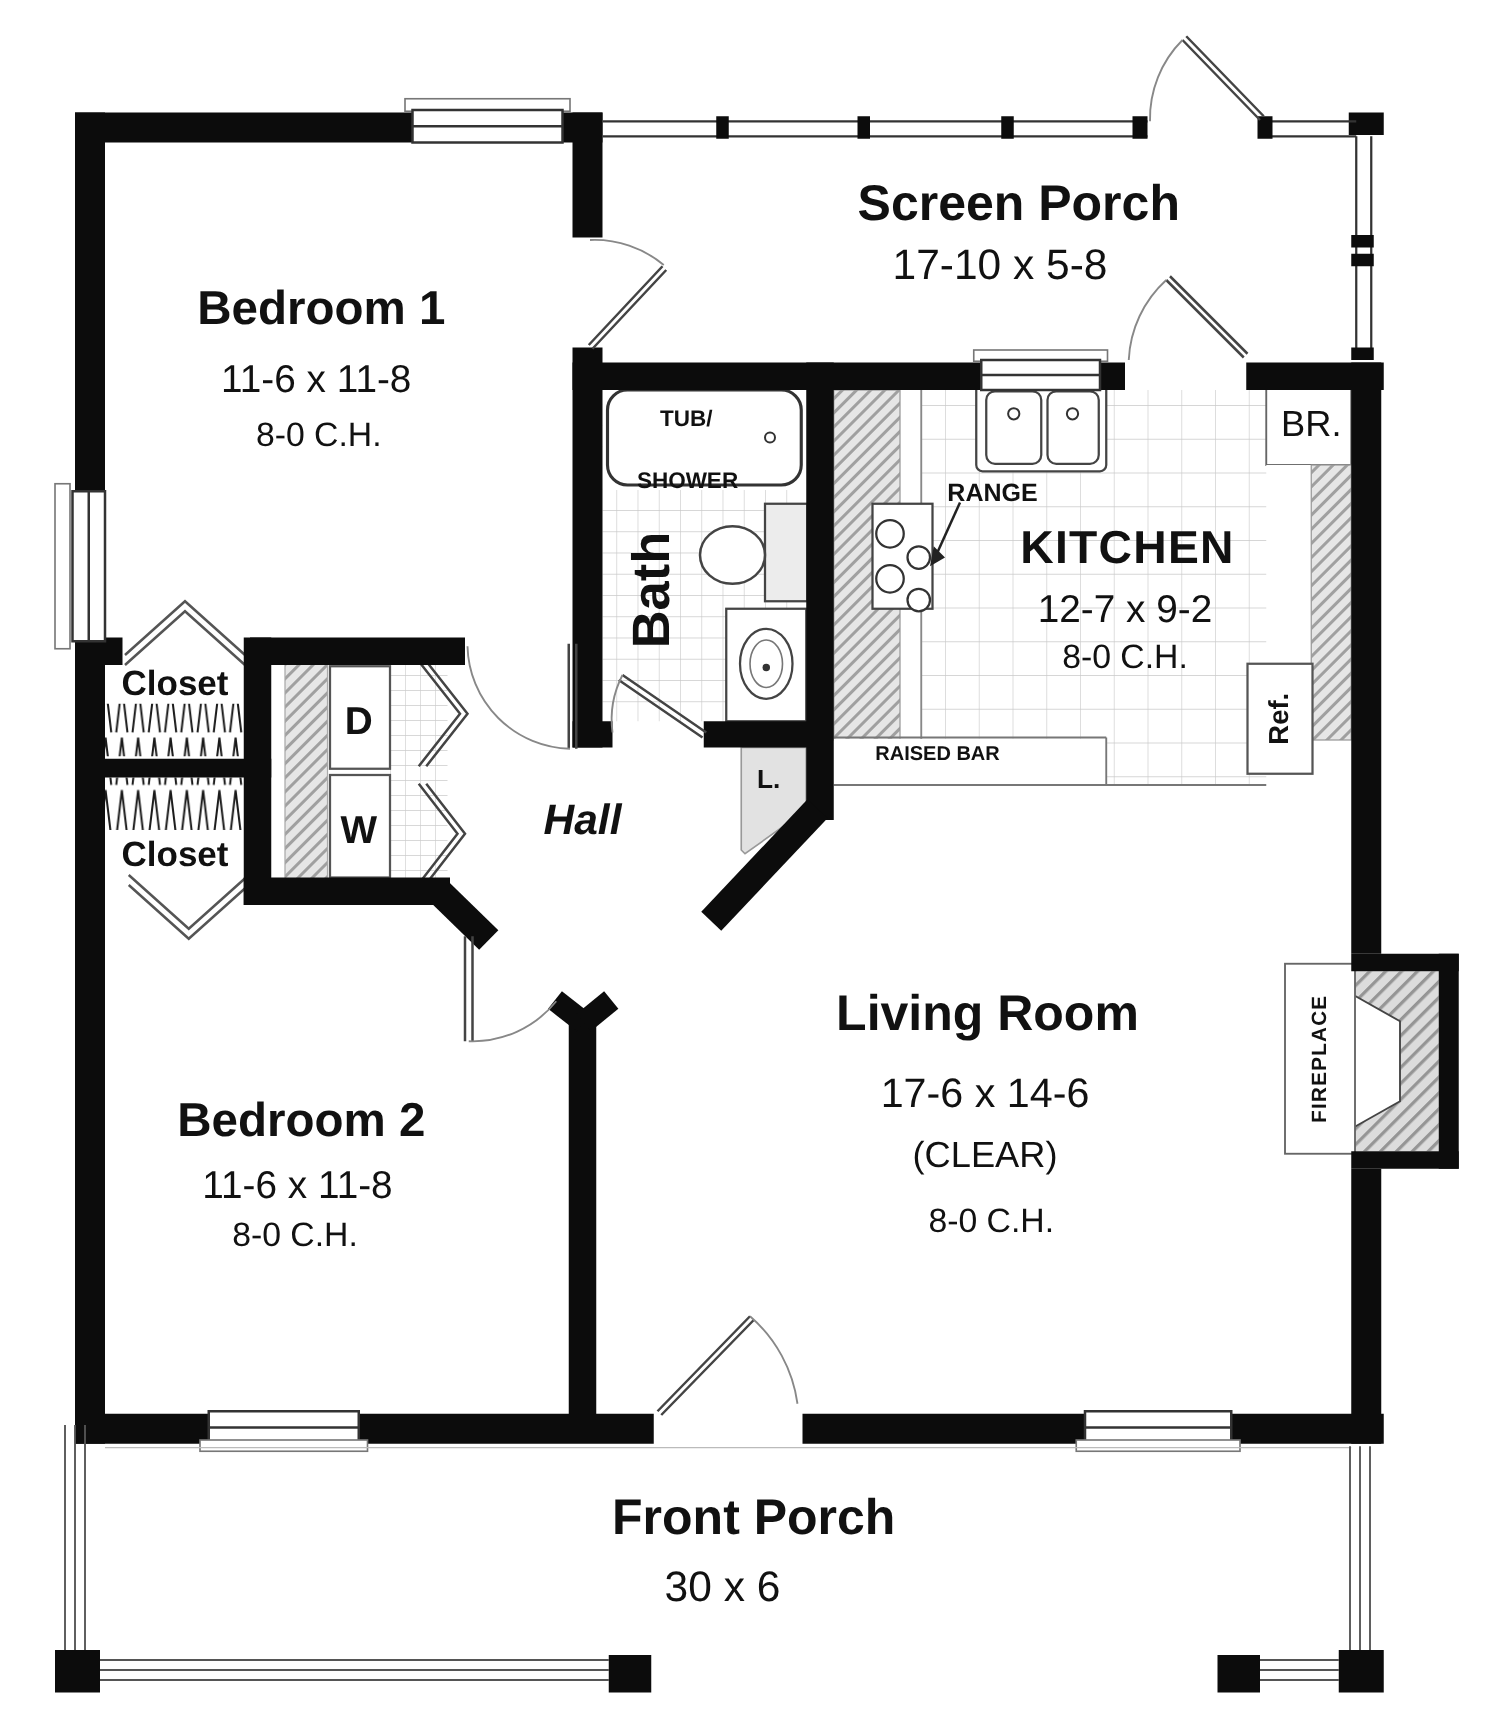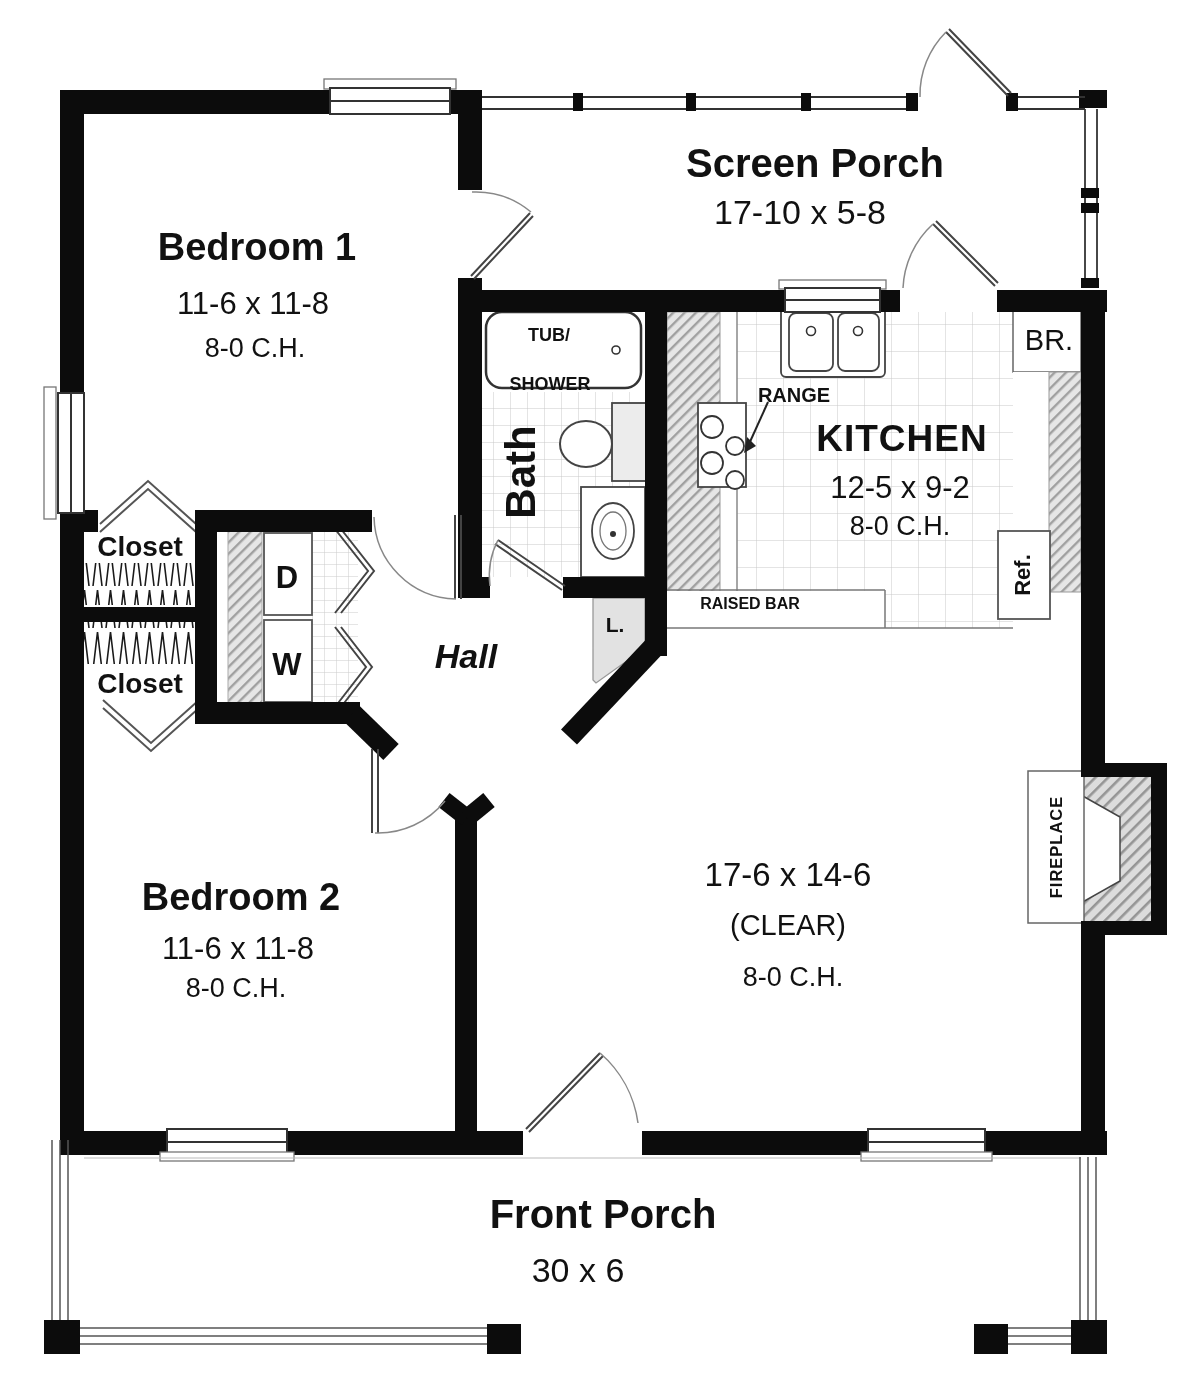--- a/index.html
+++ b/index.html
@@ -243,23 +243,24 @@
 </svg>
 
 <div class="lbl b" style="left:257px;top:247px;font-size:38px;">Bedroom 1</div>
 <div class="lbl" style="left:253px;top:303px;font-size:31px;">11-6 x 11-8</div>
 <div class="lbl" style="left:255px;top:348px;font-size:27px;">8-0 C.H.</div>
 
 <div class="lbl b" style="left:815px;top:163px;font-size:40px;">Screen Porch</div>
 <div class="lbl" style="left:800px;top:212px;font-size:34px;">17-10 x 5-8</div>
 
 <div class="lbl b" style="left:902px;top:438px;font-size:37px;letter-spacing:1px;">KITCHEN</div>
-<div class="lbl" style="left:900px;top:487px;font-size:31px;">12-5 x 9-2</div>
+<div class="lbl" style="left:900px;top:487px;font-size:31px;">12-7 x 9-2</div>
 <div class="lbl" style="left:900px;top:526px;font-size:27px;">8-0 C.H.</div>
 
+<div class="lbl b" style="left:790px;top:811px;font-size:40px;">Living Room</div>
 <div class="lbl" style="left:788px;top:874px;font-size:33px;">17-6 x 14-6</div>
 <div class="lbl" style="left:788px;top:925px;font-size:29px;">(CLEAR)</div>
 <div class="lbl" style="left:793px;top:977px;font-size:27px;">8-0 C.H.</div>
 
 <div class="lbl b" style="left:241px;top:897px;font-size:38px;">Bedroom 2</div>
 <div class="lbl" style="left:238px;top:948px;font-size:31px;">11-6 x 11-8</div>
 <div class="lbl" style="left:236px;top:988px;font-size:27px;">8-0 C.H.</div>
 
 <div class="lbl b" style="left:603px;top:1214px;font-size:40px;">Front Porch</div>
 <div class="lbl" style="left:578px;top:1270px;font-size:34px;">30 x 6</div>

